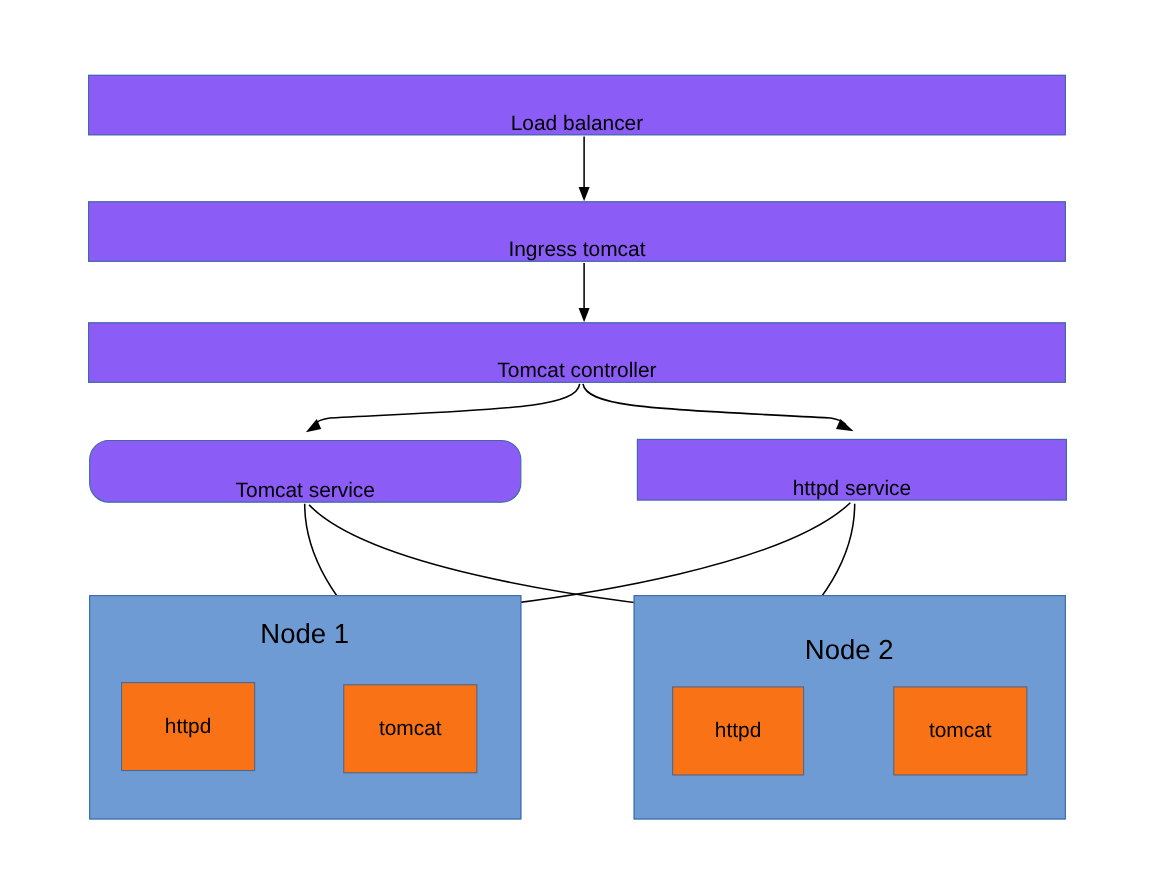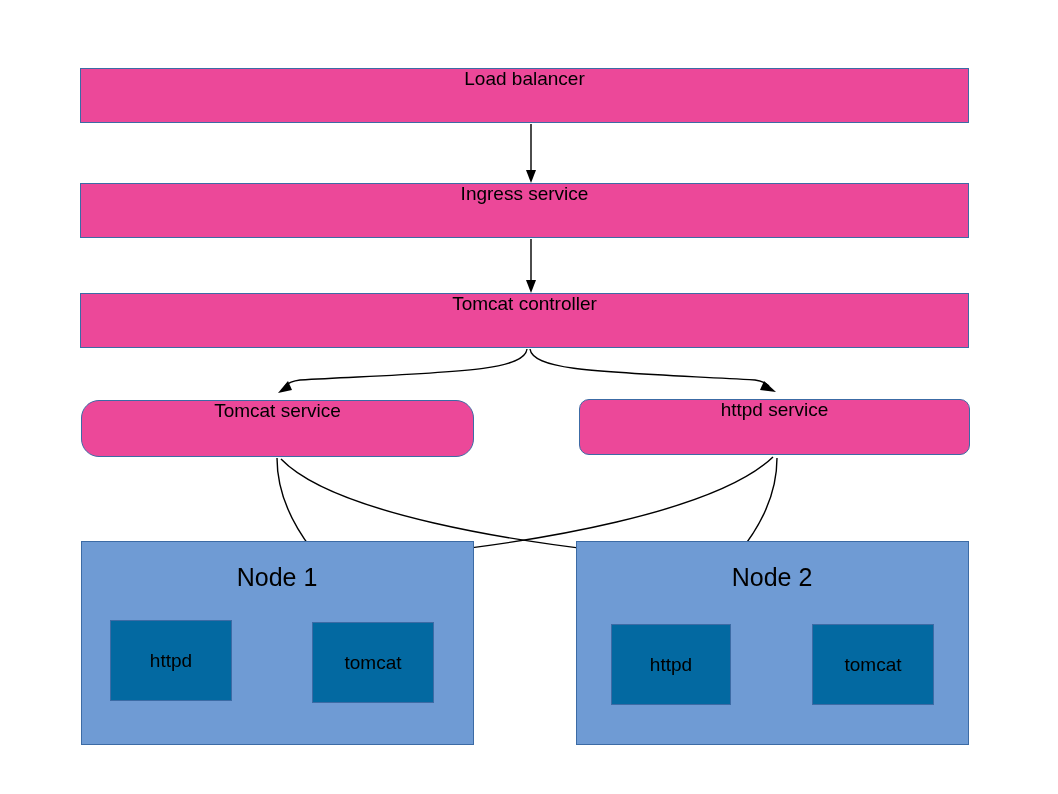--- a/index.html
+++ b/index.html
@@ -13,24 +13,24 @@
   #canvas {
     position: relative;
     width: 1058px;
     height: 794px;
     background: #ffffff;
     overflow: hidden;
   }
   .node-box {
     position: absolute;
     box-sizing: border-box;
-    background: #ec4899;
+    background: #8b5cf6;
     border: 1px solid #3c6ba5;
     display: flex;
-    align-items: flex-start;
+    align-items: flex-end;
     justify-content: center;
     color: #000000;
     font-size: 19px;
     line-height: 1;
     white-space: nowrap;
   }
   .tier-box { }
   .svc-box { }
   .node-container {
     position: absolute;
@@ -42,21 +42,21 @@
     position: absolute;
     transform: translate(-50%, -50%);
     font-size: 25px;
     color: #000000;
     white-space: nowrap;
     line-height: 1;
   }
   .pod-box {
     position: absolute;
     box-sizing: border-box;
-    background: #0369a1;
+    background: #f97316;
     border: 1px solid #3c6ba5;
     display: flex;
     align-items: center;
     justify-content: center;
     font-size: 19px;
     color: #000000;
     line-height: 1;
     white-space: nowrap;
   }
   #edges {
@@ -98,44 +98,44 @@
       <path d="M 773 457 C 720 508 550 545 350 560 C 260 567 205 580 178 607"></path>
       <polygon points="172,615 184,604 176,598"></polygon>
       <path d="M 777 458 C 777 500 755 545 700 592 C 690 600 682 606 676 612"></path>
       <polygon points="671,620 680,605 670,602"></polygon>
     </svg>
 
   <div class="node-box tier-box" style="left: 80px; top: 68px; width: 889px; height: 55px;">
     <span>Load balancer</span>
   </div>
   <div class="node-box tier-box" style="left: 80px; top: 183px; width: 889px; height: 55px;">
-    <span>Ingress service</span>
+    <span>Ingress tomcat</span>
   </div>
   <div class="node-box tier-box" style="left: 80px; top: 293px; width: 889px; height: 55px;">
     <span>Tomcat controller</span>
   </div>
 
   <div class="node-box svc-box" style="left: 81px; top: 400px; width: 393px; height: 57px; border-radius: 18px;">
     <span>Tomcat service</span>
   </div>
-  <div class="node-box svc-box" style="left: 579px; top: 399px; width: 391px; height: 56px; border-radius: 10px;">
+  <div class="node-box svc-box" style="left: 579px; top: 399px; width: 391px; height: 56px;">
     <span>httpd service</span>
   </div>
 
   <div class="node-container" style="left: 81px; top: 541px; width: 393px; height: 204px;"></div>
   <div class="node-label" style="left: 277px; top: 577px;">Node 1</div>
   <div class="pod-box" style="left: 110px; top: 620px; width: 122px; height: 81px;">
     <span>httpd</span>
   </div>
   <div class="pod-box" style="left: 312px; top: 622px; width: 122px; height: 81px;">
     <span>tomcat</span>
   </div>
 
   <div class="node-container" style="left: 576px; top: 541px; width: 393px; height: 204px;"></div>
-  <div class="node-label" style="left: 772px; top: 577px;">Node 2</div>
+  <div class="node-label" style="left: 772px; top: 592px;">Node 2</div>
   <div class="pod-box" style="left: 611px; top: 624px; width: 120px; height: 81px;">
     <span>httpd</span>
   </div>
   <div class="pod-box" style="left: 812px; top: 624px; width: 122px; height: 81px;">
     <span>tomcat</span>
   </div>
 
 </div>
 
 </body></html>

